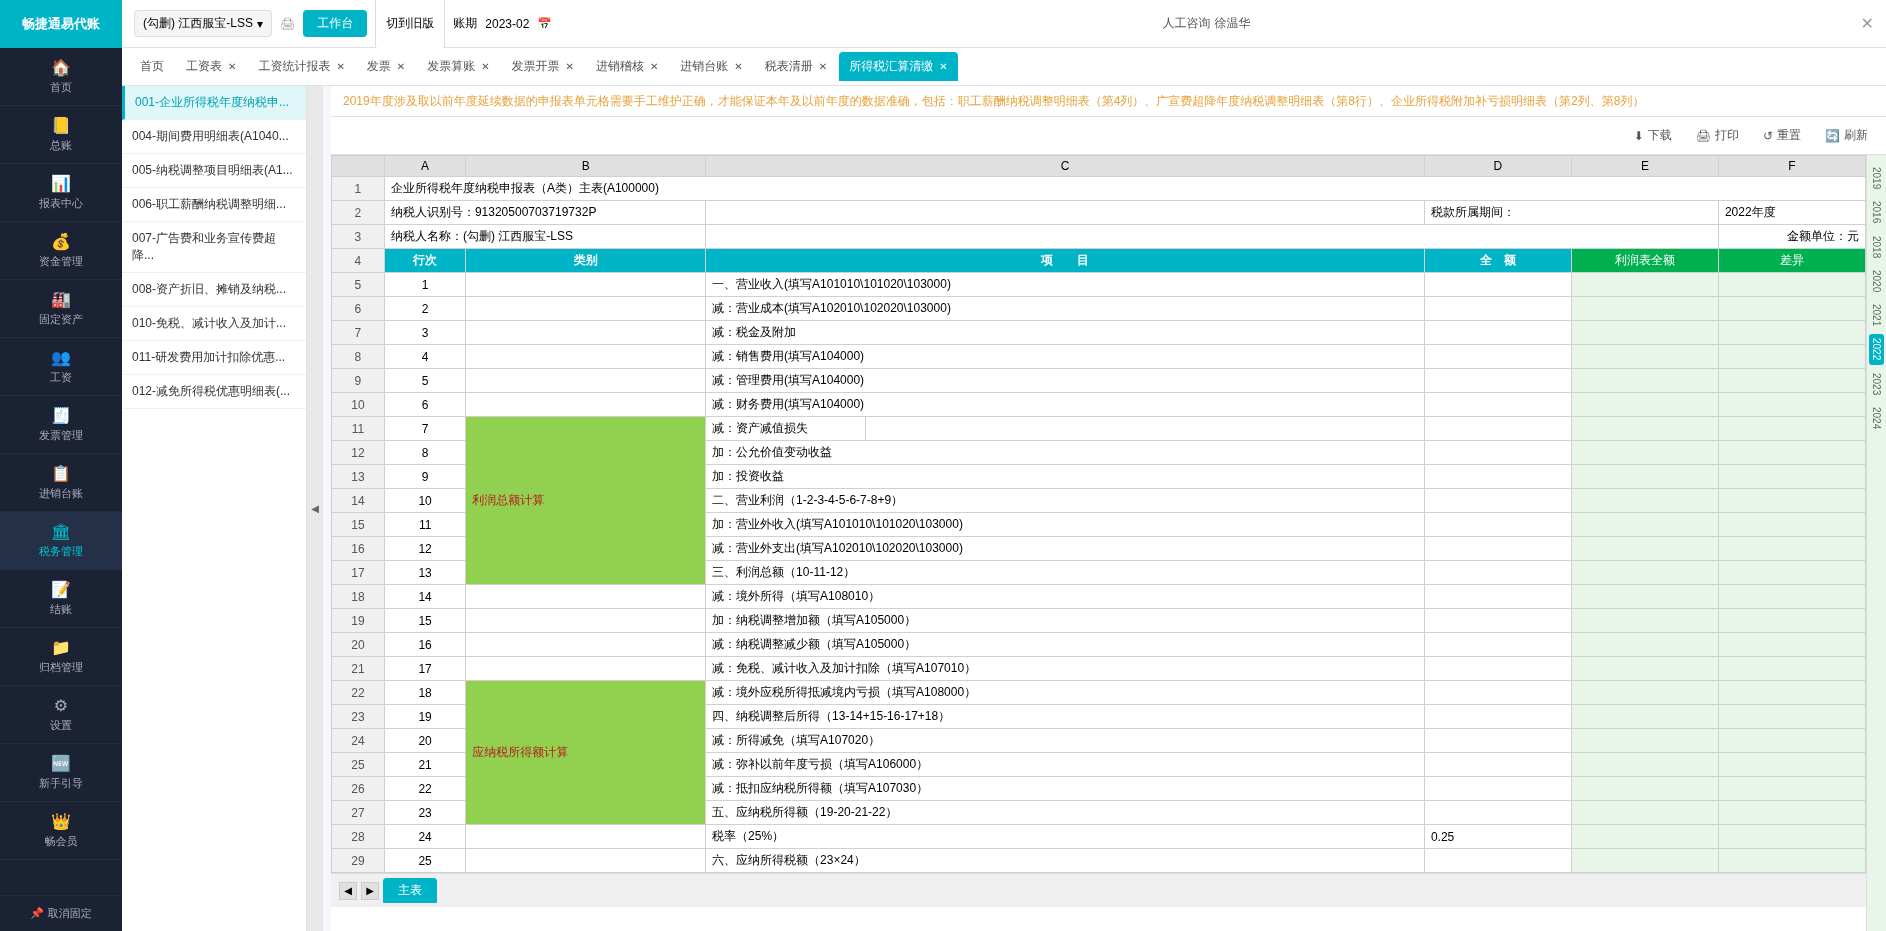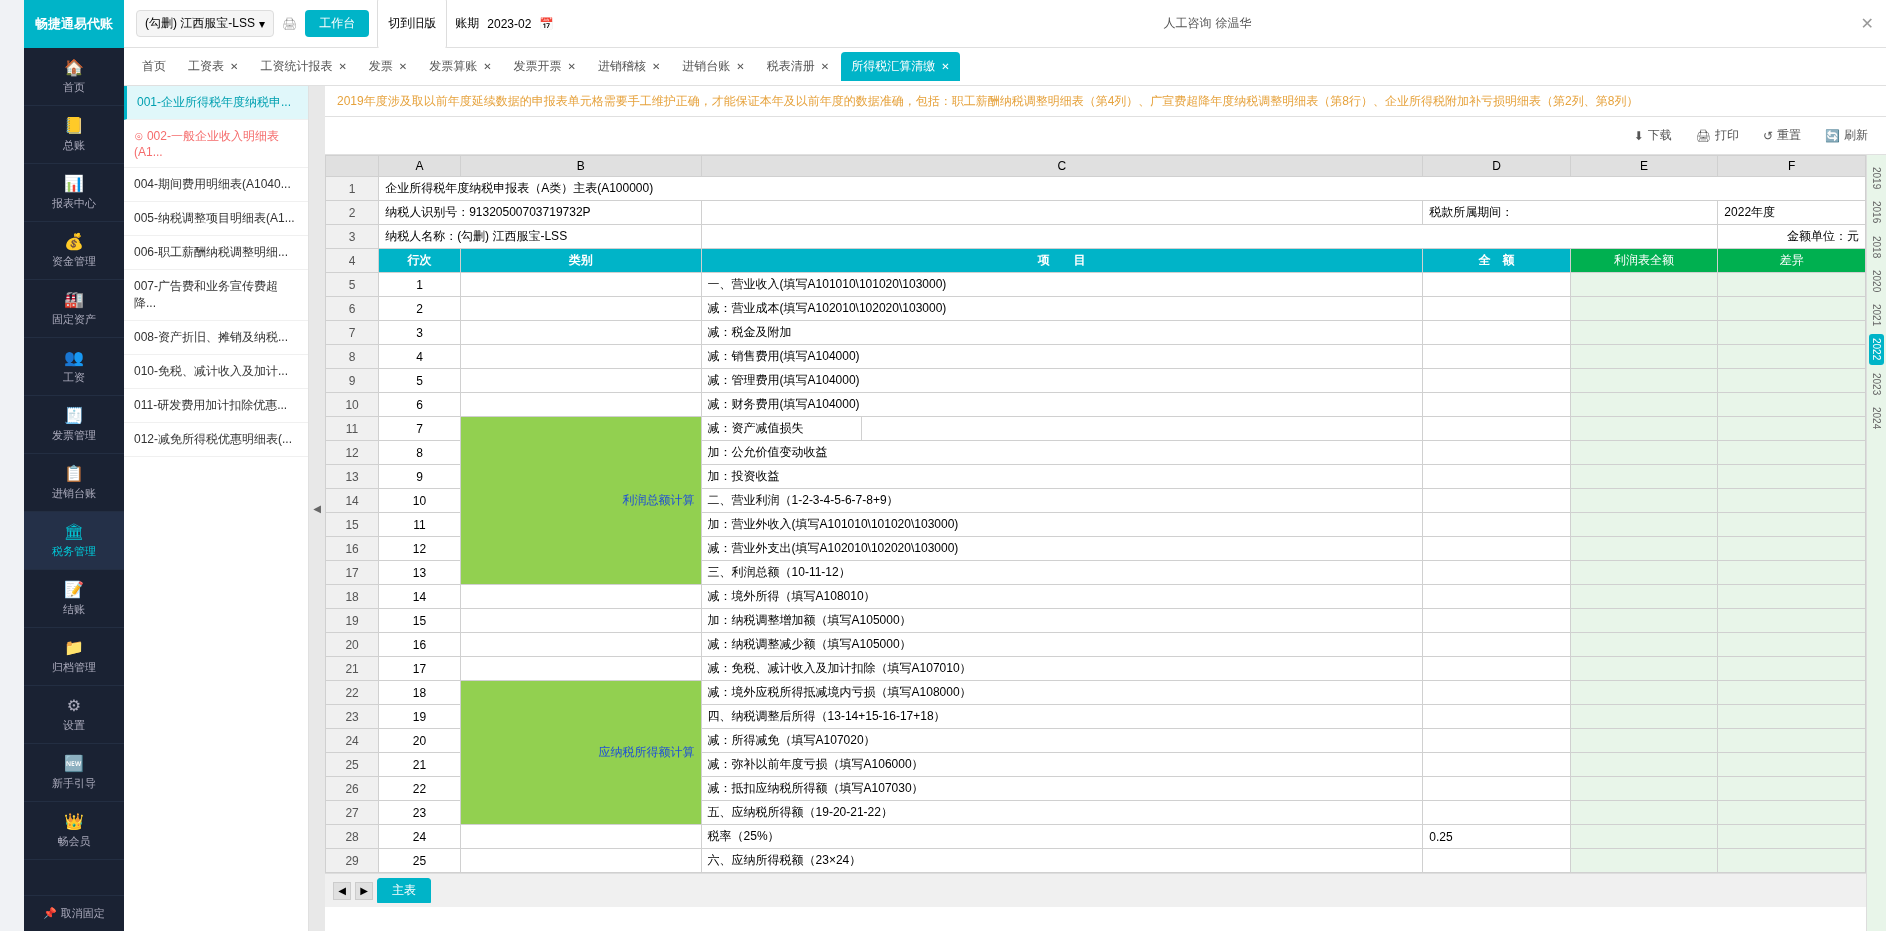--- a/index.html
+++ b/index.html
@@ -1,19 +1,19 @@
 <!DOCTYPE html>
 <html><head>
   <meta charset="utf-8">
   <style>
     * { box-sizing: border-box; margin: 0; padding: 0; }
     body { font-family: 'Microsoft YaHei', Arial, sans-serif; font-size: 12px; background: #f0f2f5; display: flex; height: 931px; overflow: hidden; }
 
     
-    .sidebar { width: 100px; background: #1a2233; display: flex; flex-direction: column; height: 100%; flex-shrink: 0; margin-left: 24px; }
+    .sidebar { width: 122px; background: #1a2233; display: flex; flex-direction: column; height: 100%; flex-shrink: 0; }
     .sidebar-logo { background: #00b4c8; height: 48px; display: flex; align-items: center; justify-content: center; color: white; font-size: 13px; font-weight: bold; padding: 0 8px; }
     .sidebar-item { display: flex; flex-direction: column; align-items: center; padding: 10px 4px; color: #aab; font-size: 11px; cursor: pointer; border-bottom: 1px solid #232e42; }
     .sidebar-item.active { background: #243048; color: #00c8d8; }
     .sidebar-icon { font-size: 16px; margin-bottom: 3px; }
     .sidebar-bottom { margin-top: auto; padding: 10px; border-top: 1px solid #232e42; color: #aab; font-size: 11px; cursor: pointer; display: flex; align-items: center; gap: 4px; justify-content: center; }
 
     
     .main { flex: 1; display: flex; flex-direction: column; overflow: hidden; }
 
     
@@ -36,21 +36,21 @@
     
     .left-panel { width: 185px; background: white; border-right: 1px solid #e0e0e0; display: flex; flex-direction: column; flex-shrink: 0; }
     .left-panel-item { padding: 8px 10px; font-size: 12px; cursor: pointer; color: #333; border-bottom: 1px solid #f0f0f0; }
     .left-panel-item.active { background: #e0f7fa; color: #00a0b0; border-left: 3px solid #00b4c8; }
     .left-panel-item.error { color: #f56c6c; }
 
     
     .collapse-btn { width: 16px; background: #e8e8e8; display: flex; align-items: center; justify-content: center; cursor: pointer; font-size: 10px; color: #666; flex-shrink: 0; }
 
     
-    .right-content { flex: 1; display: flex; flex-direction: column; overflow: hidden; background: #f5f7fa; }
+    .right-content { flex: 1; display: flex; flex-direction: column; overflow: hidden; background: #f5f7fa; padding-left: 8px; }
 
     
     .notice-bar { background: #fff; padding: 6px 12px; font-size: 12px; color: #e6a23c; border-bottom: 1px solid #e0e0e0; line-height: 1.5; }
 
     
     .toolbar { background: white; padding: 6px 12px; display: flex; align-items: center; gap: 12px; border-bottom: 1px solid #e0e0e0; flex-shrink: 0; }
     .toolbar-btn { display: flex; align-items: center; gap: 4px; color: #555; cursor: pointer; font-size: 12px; padding: 4px 6px; border-radius: 3px; }
 
     
     .sheet-area { flex: 1; overflow: auto; background: white; position: relative; }
@@ -62,21 +62,21 @@
 
     
     .spreadsheet { border-collapse: collapse; min-width: 100%; font-size: 12px; }
     .spreadsheet th, .spreadsheet td { border: 1px solid #d0d0d0; padding: 3px 6px; white-space: nowrap; }
     .spreadsheet th { background: #e8e8e8; text-align: center; font-weight: normal; }
     .spreadsheet td { background: white; }
     .col-header { background: #e0e0e0 !important; text-align: center; font-weight: bold; }
     .row-num { background: #f0f0f0 !important; text-align: center; color: #555; min-width: 30px; }
     .header-green { background: #00b050 !important; color: white !important; text-align: center; font-weight: normal; }
     .header-blue { background: #00b4c8 !important; color: white !important; text-align: center; font-weight: bold; }
-    .category-cell { background: #92d050 !important; color: #1d4ed8; text-align: right; }
+    .category-cell { background: #92d050 !important; color: #b91c1c; text-align: left; }
     .sheet-tabs { background: #f0f0f0; border-top: 1px solid #ddd; padding: 4px 8px; display: flex; align-items: center; gap: 4px; }
     .sheet-tab { padding: 3px 14px; background: white; border: 1px solid #ccc; border-radius: 3px 3px 0 0; font-size: 12px; cursor: pointer; }
     .sheet-tab.active { background: #00b4c8; color: white; border-color: #00b4c8; }
     .scroll-nav { display: flex; align-items: center; gap: 4px; }
     .scroll-nav-btn { width: 18px; height: 18px; background: #e0e0e0; border: 1px solid #ccc; display: flex; align-items: center; justify-content: center; cursor: pointer; font-size: 10px; }
   </style>
 </head>
 <body>
 
 <div class="sidebar">
@@ -202,23 +202,20 @@
     <div class="tab active">
       <span>所得税汇算清缴</span>
       <span class="tab-close">✕</span>
     </div>
   </div>
 
   <div class="content-area">
 
     <div class="left-panel">
       <div class="left-panel-item active">001-企业所得税年度纳税申...</div>
-      <div class="left-panel-item error">
-        <span style="color:#f56c6c;">⊙ </span><span>002-一般企业收入明细表(A1...</span>
-      </div>
       <div class="left-panel-item">004-期间费用明细表(A1040...</div>
       <div class="left-panel-item">005-纳税调整项目明细表(A1...</div>
       <div class="left-panel-item">006-职工薪酬纳税调整明细...</div>
       <div class="left-panel-item">007-广告费和业务宣传费超降...</div>
       <div class="left-panel-item">008-资产折旧、摊销及纳税...</div>
       <div class="left-panel-item">010-免税、减计收入及加计...</div>
       <div class="left-panel-item">011-研发费用加计扣除优惠...</div>
       <div class="left-panel-item">012-减免所得税优惠明细表(...</div>
     </div>
 

